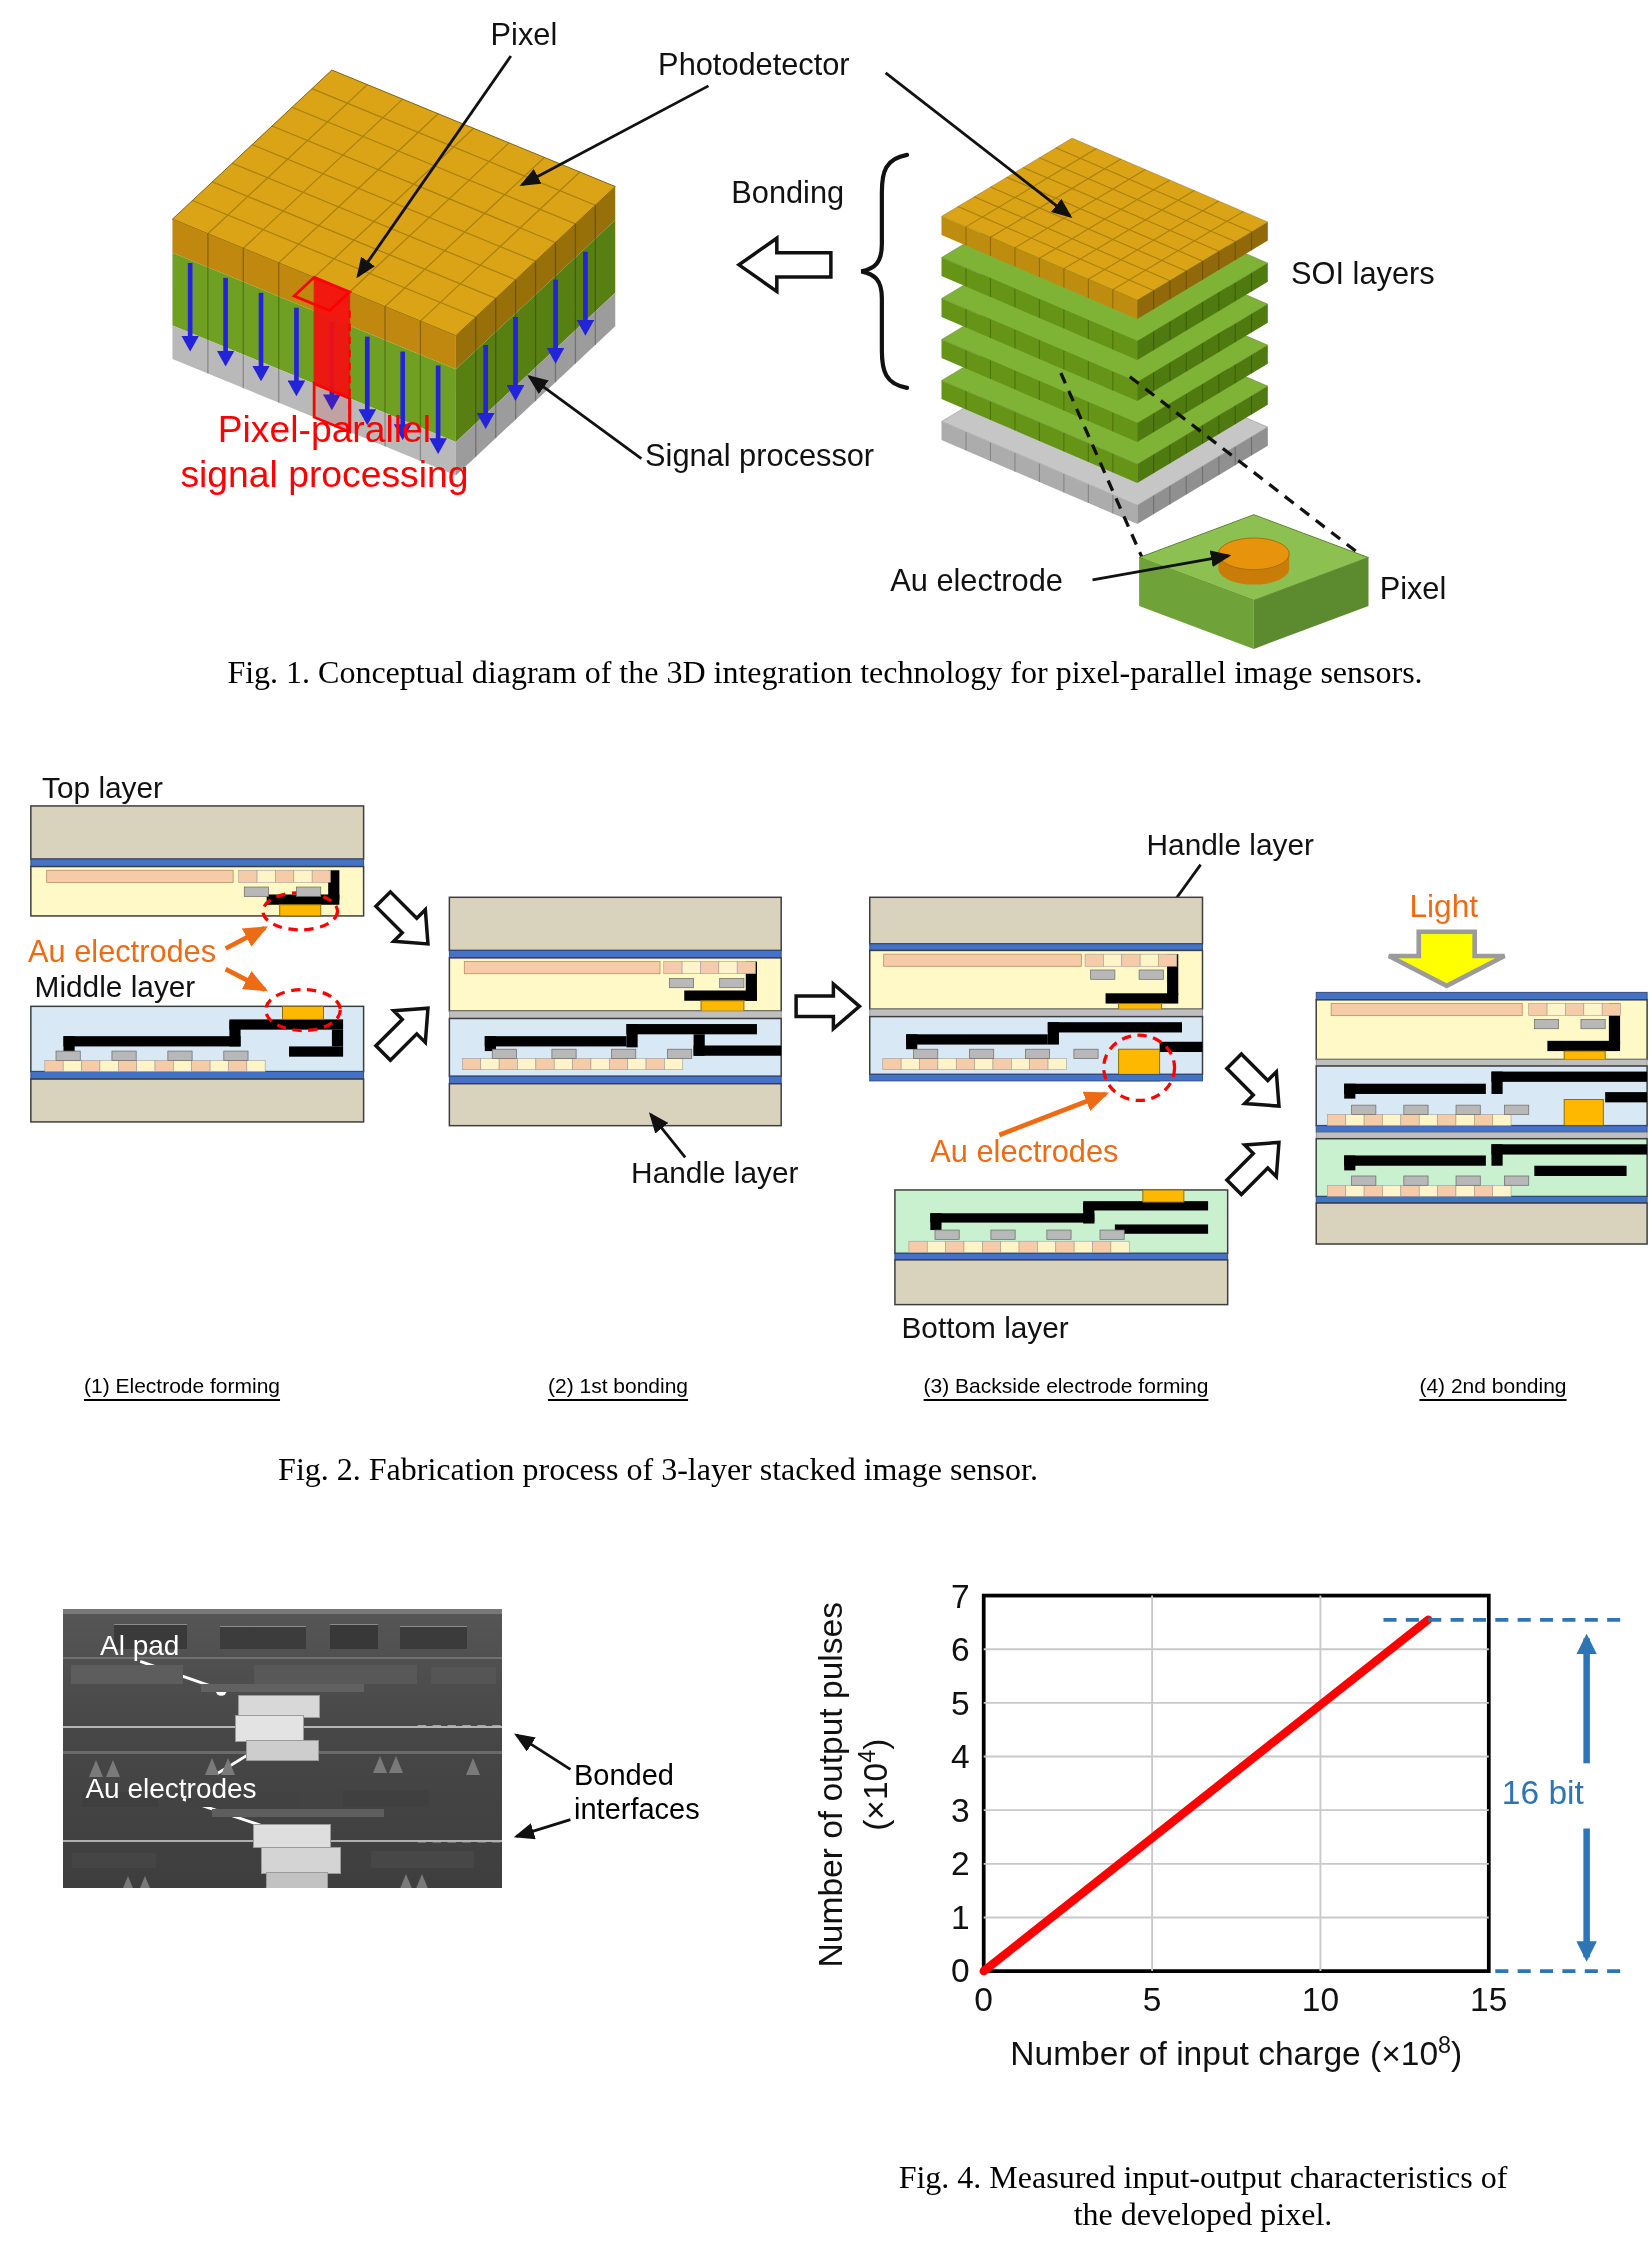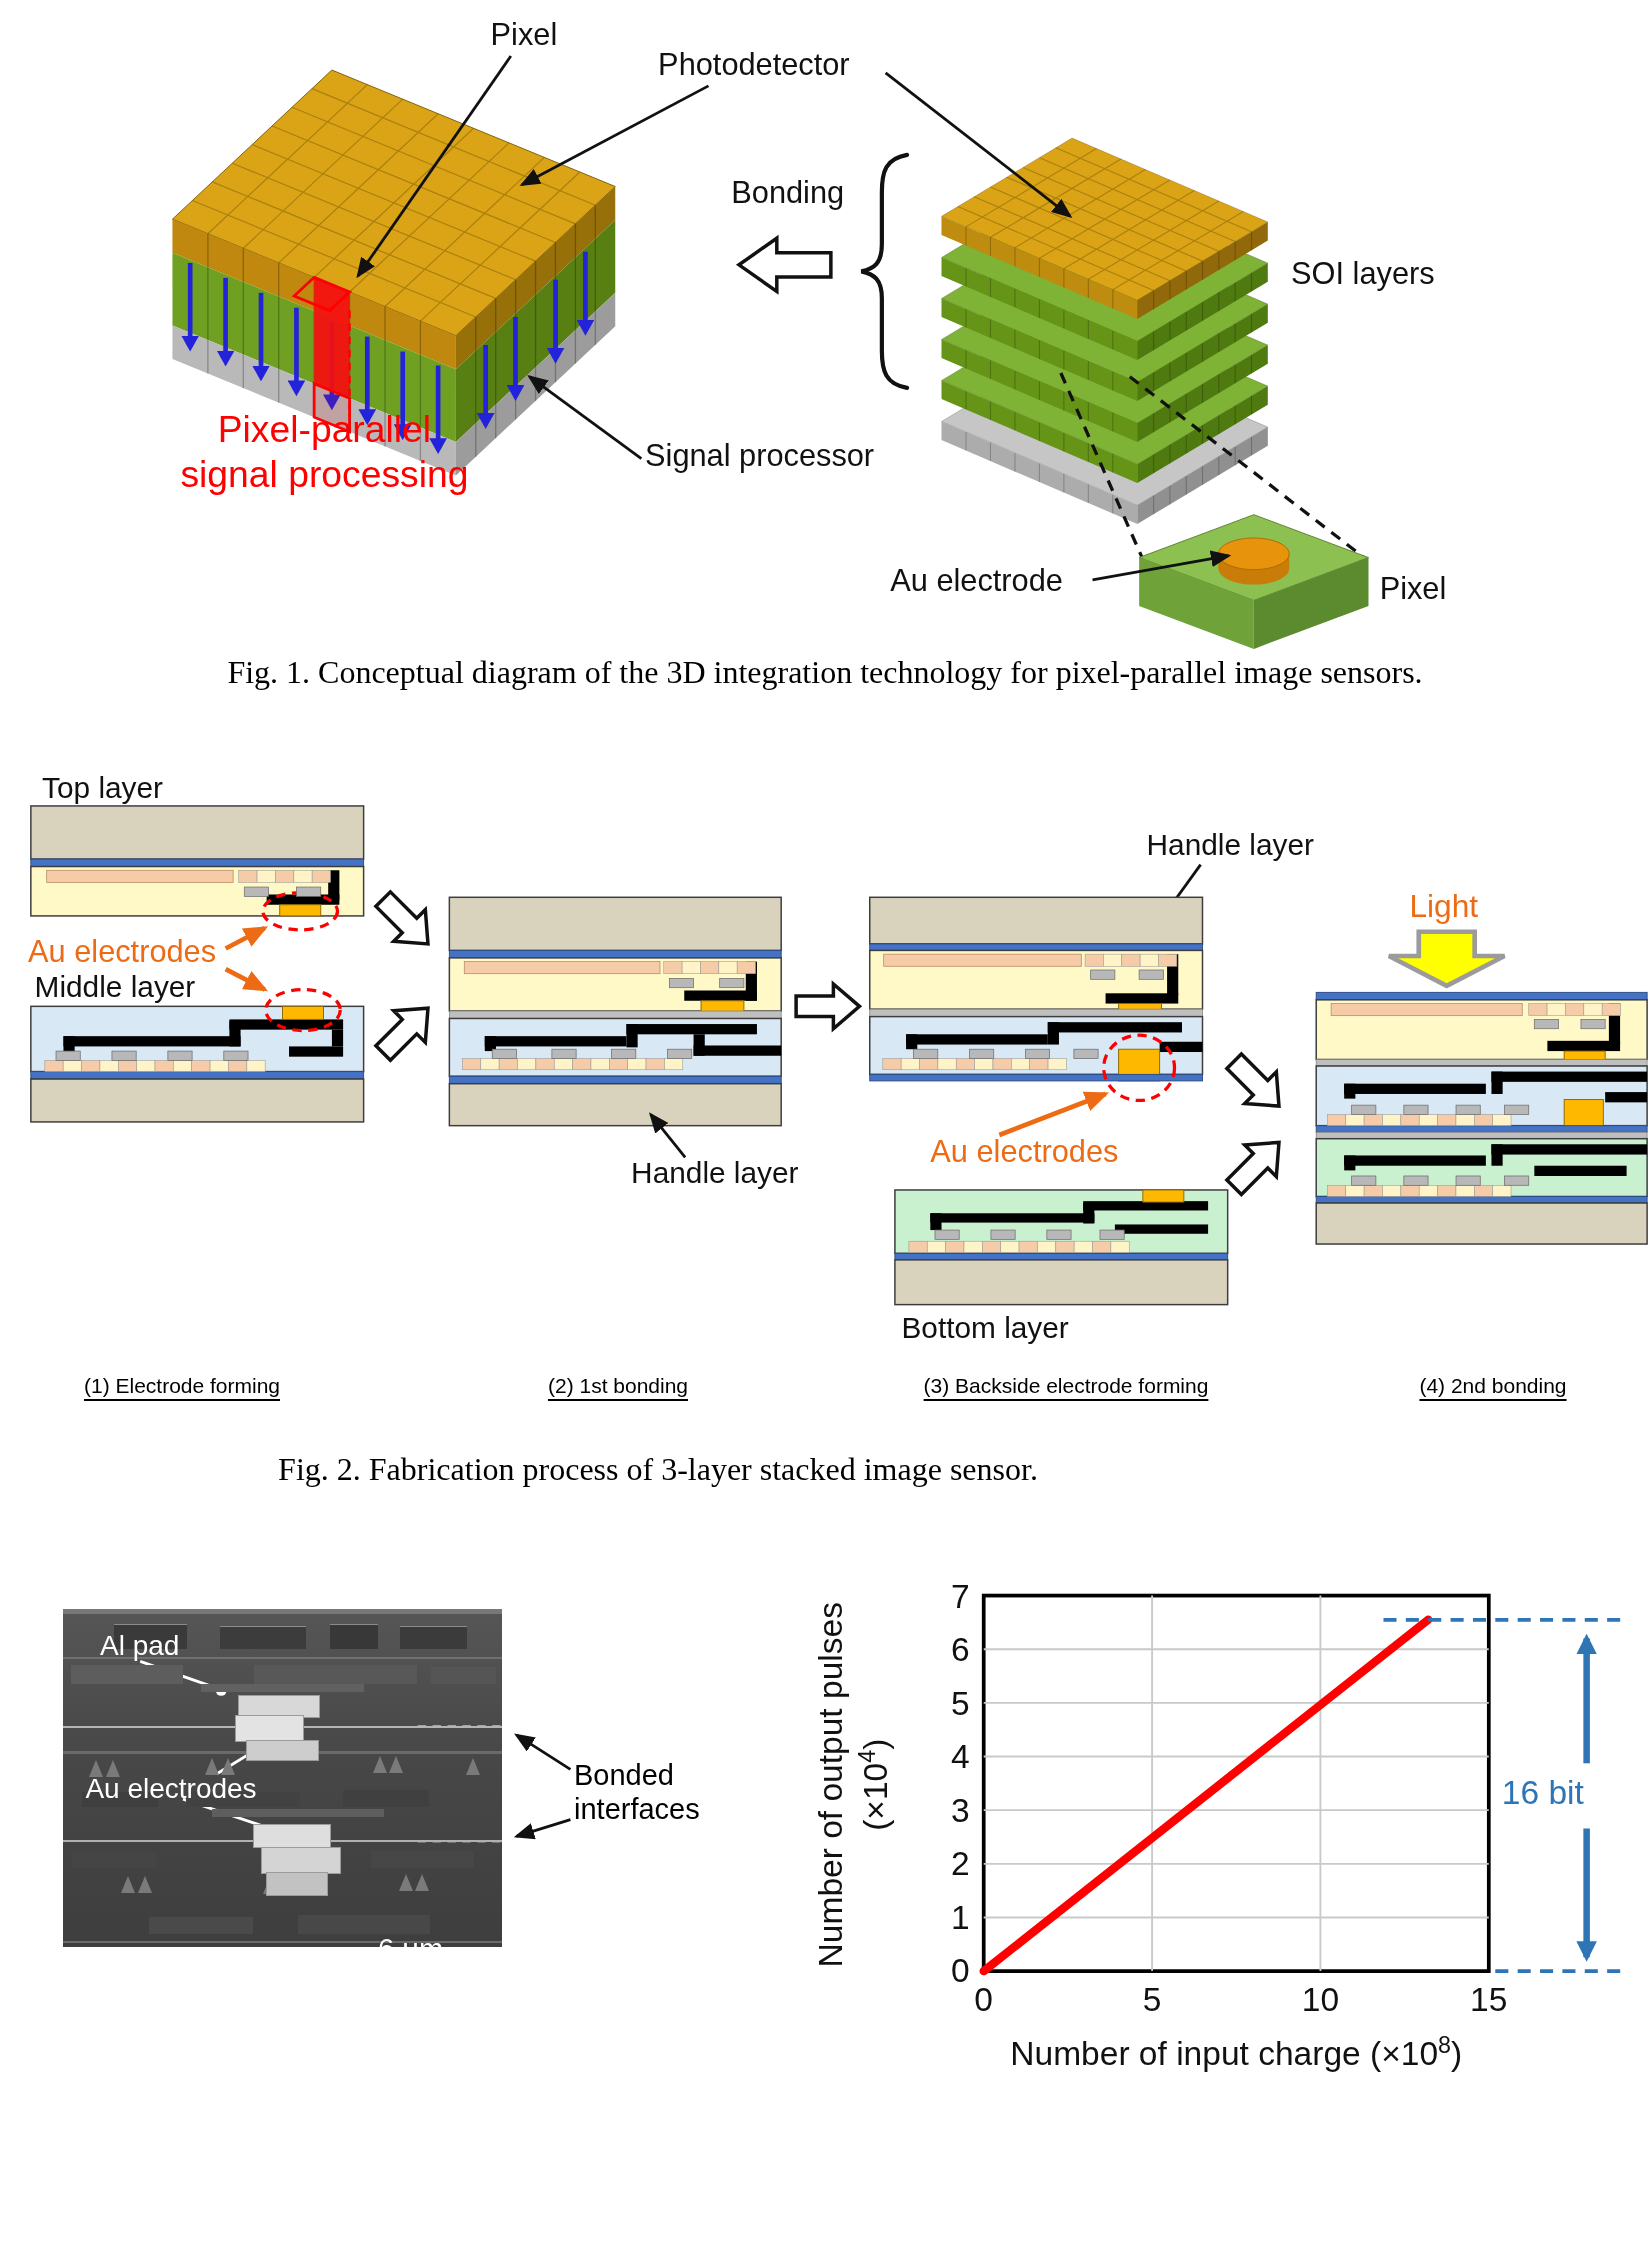--- a/index.html
+++ b/index.html
@@ -17,21 +17,21 @@
   .lbl{fill:#D9E8F5;stroke:#3d3d3d;stroke-width:1.6}
   .grn{fill:#C9F0CF;stroke:#3d3d3d;stroke-width:1.6}
   .gbond{fill:#BFBFBF;stroke:#7e7e7e;stroke-width:.8}
   .pstrip{fill:#F5CBA8;stroke:#b58860;stroke-width:.8}
   .oel{fill:#FFB800;stroke:#8a6400;stroke-width:1}
   .blk{fill:#000}
   .rded{fill:none;stroke:#FF0000;stroke-width:3.5;stroke-dasharray:10,7}
   .cap{position:absolute;font-family:"Liberation Serif",serif;font-size:32px;color:#000;text-align:center;}
   .step{position:absolute;top:1374px;font-size:21px;color:#000;text-decoration:underline;
         text-underline-offset:5.6px;transform:translateX(-50%);white-space:nowrap;}
-  .sem{position:absolute;left:63px;top:1609px;width:439px;height:338px;overflow:hidden;
+  .sem{position:absolute;left:63px;top:1609px;width:439px;height:279px;overflow:hidden;
        background:linear-gradient(180deg,#565656,#474747 45%,#3e3e3e);}
   .sem-label{position:absolute;color:#fff;font-size:28px;z-index:5;white-space:nowrap;}
   .sr{position:absolute;z-index:1;}
   .tri{position:absolute;width:0;height:0;border-left:7.5px solid transparent;
        border-right:7.5px solid transparent;border-bottom:17px solid #7a7a7a;z-index:1;}
   .bondtxt{position:absolute;left:574px;top:1758px;font-size:29px;line-height:34px;color:#000;}
 </style>
 </head>
 <body>
 
@@ -498,14 +498,18 @@
       <text x="1055" y="2158">0</text>
       <text x="1235.7" y="2158">5</text>
       <text x="1416.3" y="2158">10</text>
       <text x="1597" y="2158">15</text>
     </g>
     <text transform="translate(903,1915) rotate(-90)" class="t36 mid">Number of output pulses</text>
     <text transform="translate(951,1915) rotate(-90)" class="t36 mid"><tspan>(×10</tspan><tspan dy="-13" font-size="25">4</tspan><tspan dy="13">)</tspan></text>
     <text x="1326" y="2216" class="t36 mid"><tspan>Number of input charge (×10</tspan><tspan dy="-13" font-size="25">8</tspan><tspan dy="13">)</tspan></text>
   </svg>
 
+  <div class="cap" style="left:802px;top:2159px;width:802px">
+    <div>Fig. 4. Measured input-output characteristics of</div>
+    <div>the developed pixel.</div>
+  </div>
 </div>
 
 
 </body></html>

